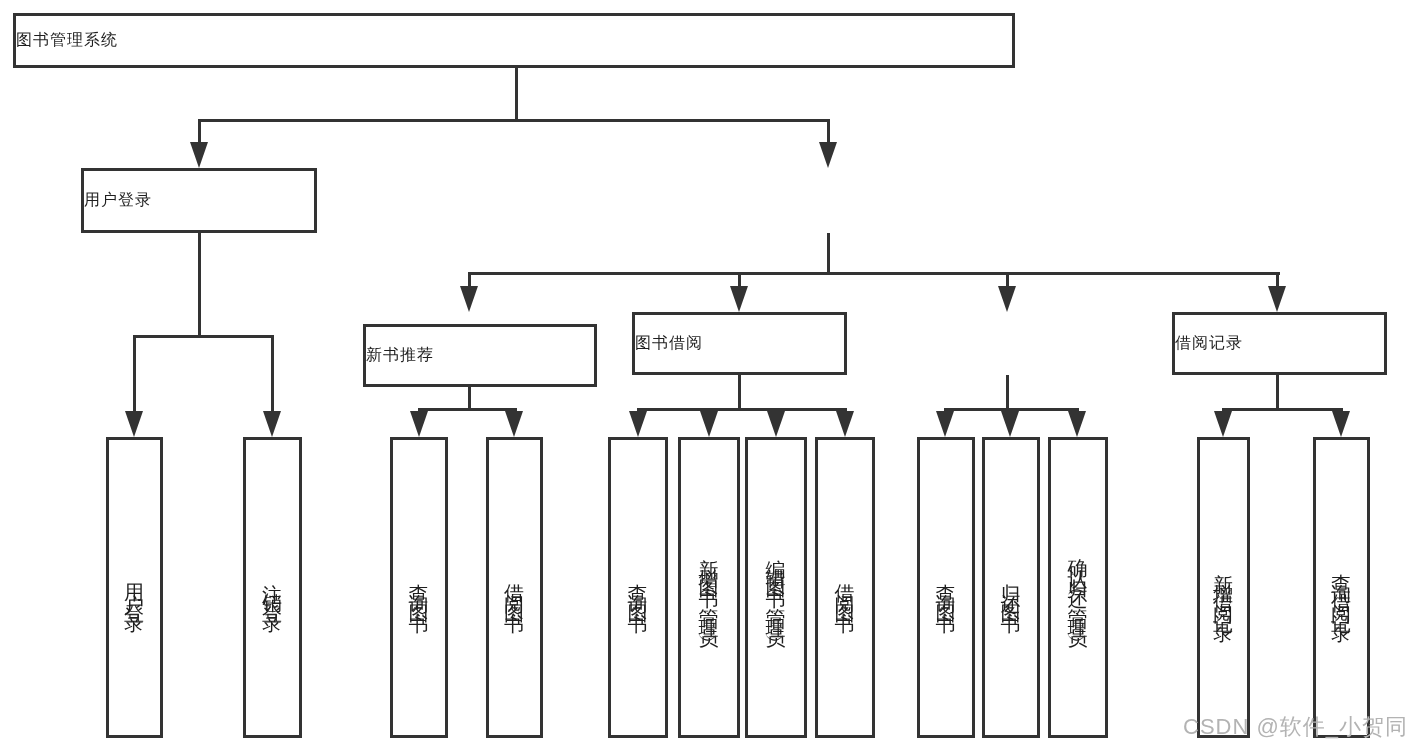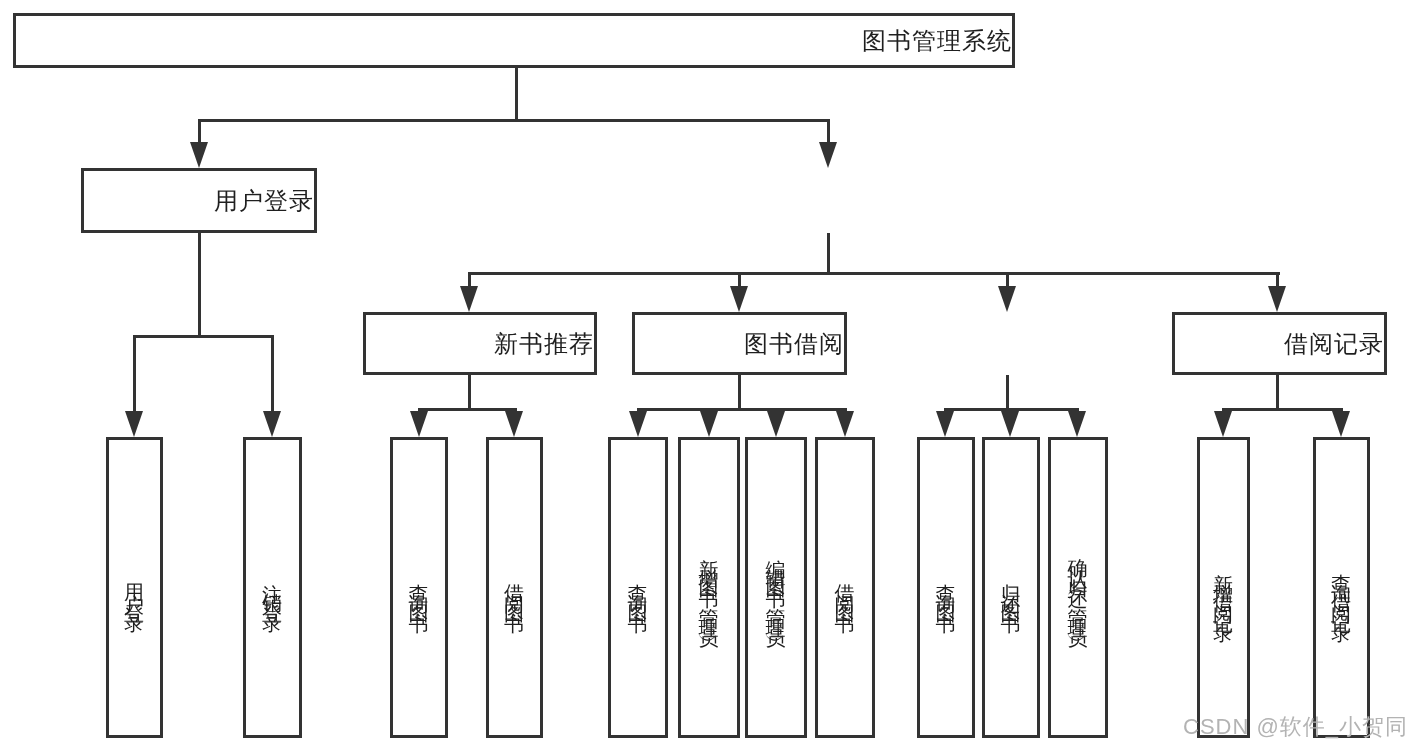--- a/index.html
+++ b/index.html
@@ -32,23 +32,23 @@
     border-top: 26px solid var(--line);
   }
 
   
   .box {
     position: absolute;
     background: var(--background);
     border: 3px solid var(--line);
     display: flex;
     align-items: center;
-    justify-content: flex-end;
+    justify-content: flex-start;
     color: var(--text);
-    font-size: 24px;
+    font-size: 16px;
     letter-spacing: 1px;
   }
   .leaf {
     position: absolute;
     top: 437px;
     height: 301px;
     background: var(--background);
     border: 3px solid var(--line);
     display: flex;
     align-items: center;
@@ -137,21 +137,21 @@
   <div class="arrow" style="left:1332px; top:411px"></div>
 
   <div class="box" style="left:13px; top:13px; width:1002px; height:55px">
     <span>图书管理系统</span>
   </div>
 
   <div class="box" style="left:81px; top:168px; width:236px; height:65px">
     <span>用户登录</span>
   </div>
 
-  <div class="box" style="left:363px; top:312px; width:234px; height:63px">
+  <div class="box" style="left:363px; top:324px; width:234px; height:63px">
     <span>新书推荐</span>
   </div>
   <div class="box" style="left:632px; top:312px; width:215px; height:63px">
     <span>图书借阅</span>
   </div>
   <div class="box" style="left:1172px; top:312px; width:215px; height:63px">
     <span>借阅记录</span>
   </div>
 
   <div class="leaf" style="left:106px; width:57px">

